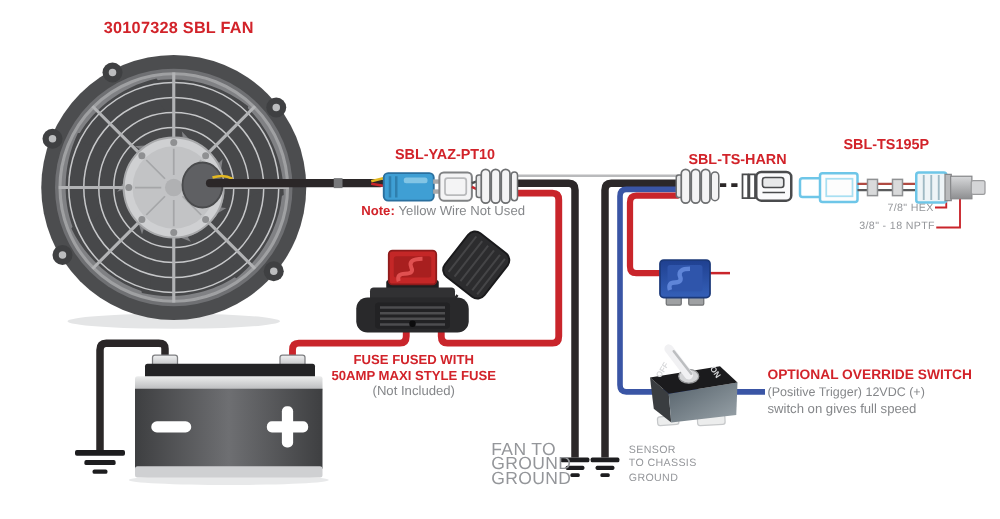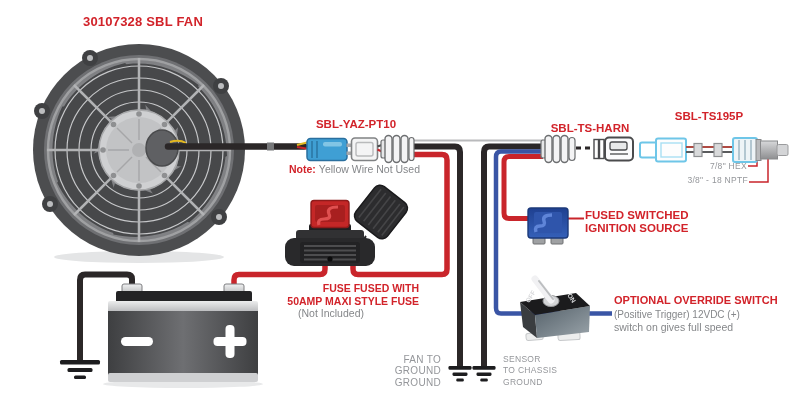--- a/index.html
+++ b/index.html
@@ -1,20 +1,20 @@
 <!DOCTYPE html>
 <html><head>
 <meta charset="utf-8">
 <style>
   html,body{margin:0;padding:0;background:#fff;}
   .canvas{position:relative;width:800px;height:415px;background:#ffffff;overflow:hidden;
           font-family:"Liberation Sans",sans-serif;border-radius:30px;}
   .canvas svg{position:absolute;left:0;top:0;}
   .lbl{position:absolute;white-space:nowrap;}
-  .red{color:#d2232a;font-weight:700;text-align:right;}
+  .red{color:#d2232a;font-weight:700;}
   .grey{color:#85878a;font-weight:400;}
   .grey2{color:#94969a;font-weight:400;letter-spacing:.3px;}
   .ctr{text-align:center;}
   .rt{text-align:right;}
   .sw-txt{position:absolute;color:#d8d9db;font-weight:700;font-size:6.5px;transform-origin:0 0;}
 </style>
 </head>
 <body>
 
 <div class="canvas">
@@ -331,38 +331,34 @@
 </div>
 
 <div class="lbl red ctr" style="left:545px;top:122px;width:90px;font-size:11.5px">SBL-TS-HARN</div>
 
 <div class="lbl red ctr" style="left:664px;top:110px;width:90px;font-size:11.5px">SBL-TS195P</div>
 
 <div class="lbl grey2 rt" style="left:690px;top:161px;width:57px;font-size:8.5px">7/8" HEX</div>
 
 <div class="lbl grey2 rt" style="left:668px;top:175px;width:80px;font-size:8.5px">3/8" - 18 NPTF</div>
 
-<div class="lbl red" style="left:585px;top:209px;font-size:11.5px;line-height:13px">
-  <div>FUSED SWITCHED</div>
-  <div>IGNITION SOURCE</div>
-</div>
 
 <div class="lbl ctr" style="left:243px;top:282px;width:176px;font-size:10.5px;line-height:12.5px">
   <div class="red">FUSE FUSED WITH</div>
   <div class="red">50AMP MAXI STYLE FUSE</div>
   <div class="grey">(Not Included)</div>
 </div>
 
 <div class="lbl" style="left:614px;top:294px;line-height:13.5px">
   <div class="red" style="font-size:11px">OPTIONAL OVERRIDE SWITCH</div>
   <div class="grey" style="font-size:10px">(Positive Trigger) 12VDC (+)</div>
   <div class="grey" style="font-size:10.5px">switch on gives full speed</div>
 </div>
 
-<div class="lbl grey2 rt" style="left:393px;top:354px;width:48px;font-size:10px;line-height:11.3px">
+<div class="lbl grey2 rt" style="left:393px;top:354px;width:48px;font-size:14px;line-height:11.3px">
   <div>FAN TO</div>
   <div>GROUND</div>
   <div>GROUND</div>
 </div>
 
 <div class="lbl grey2" style="left:503px;top:354px;width:64px;font-size:8.5px;line-height:11.3px">
   <div>SENSOR</div>
   <div>TO CHASSIS</div>
   <div>GROUND</div>
 </div>

